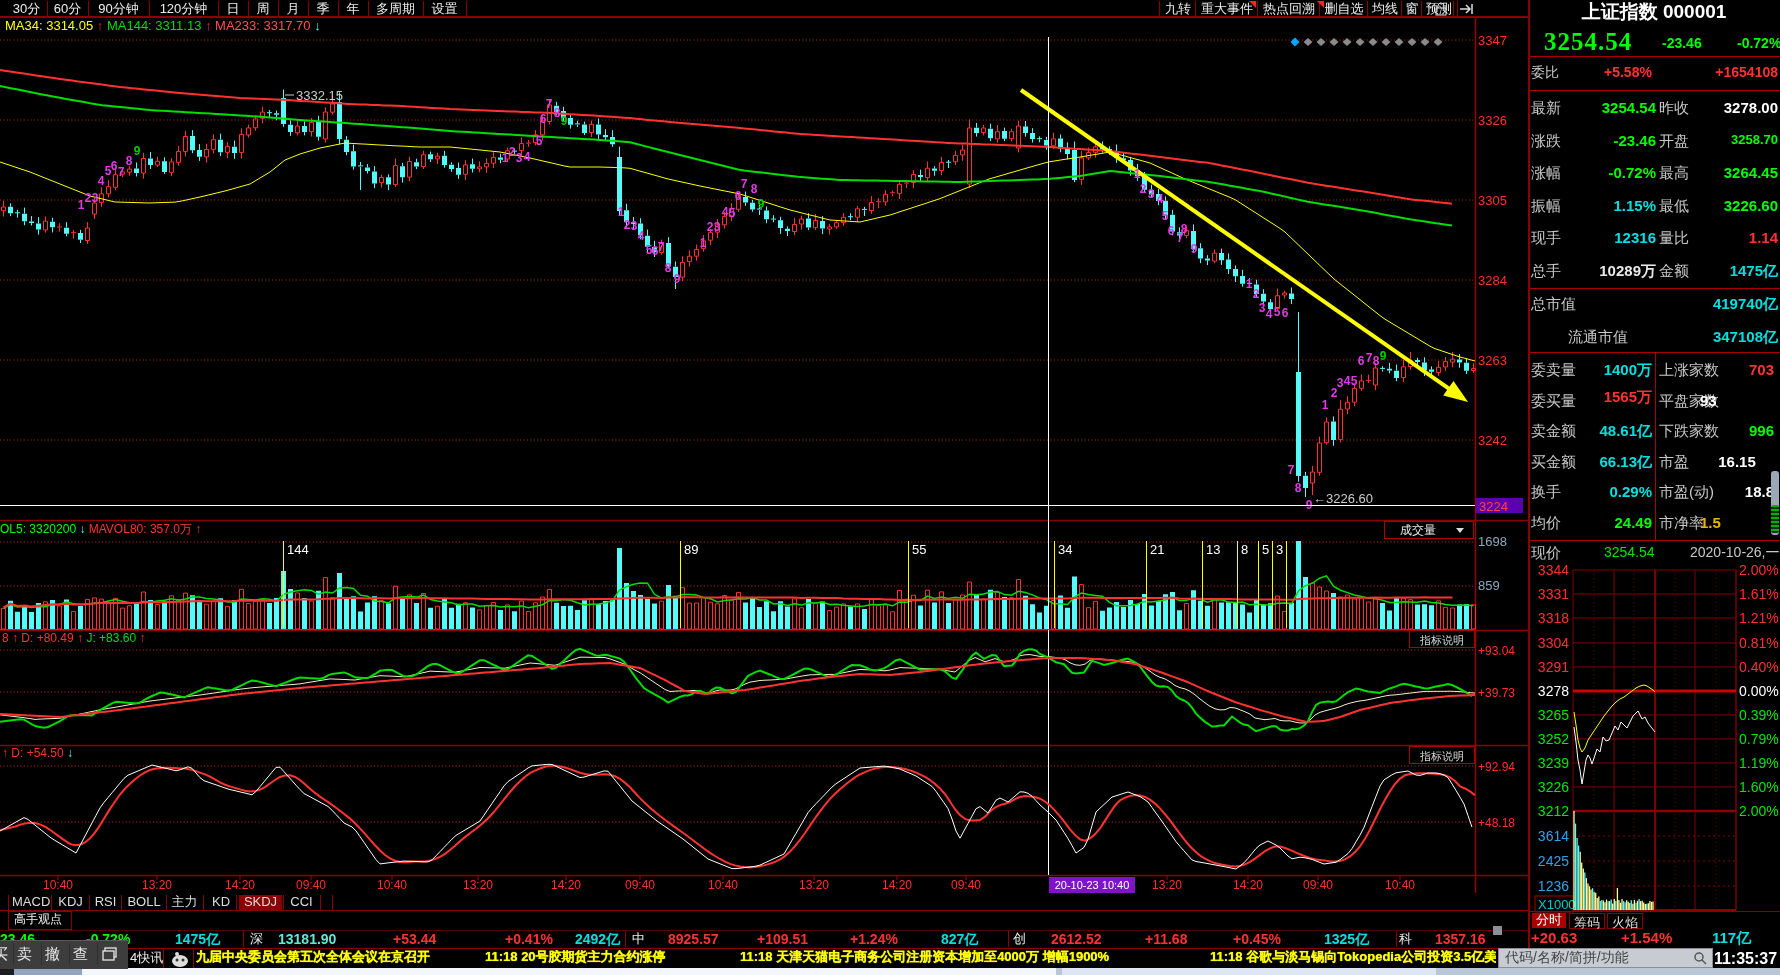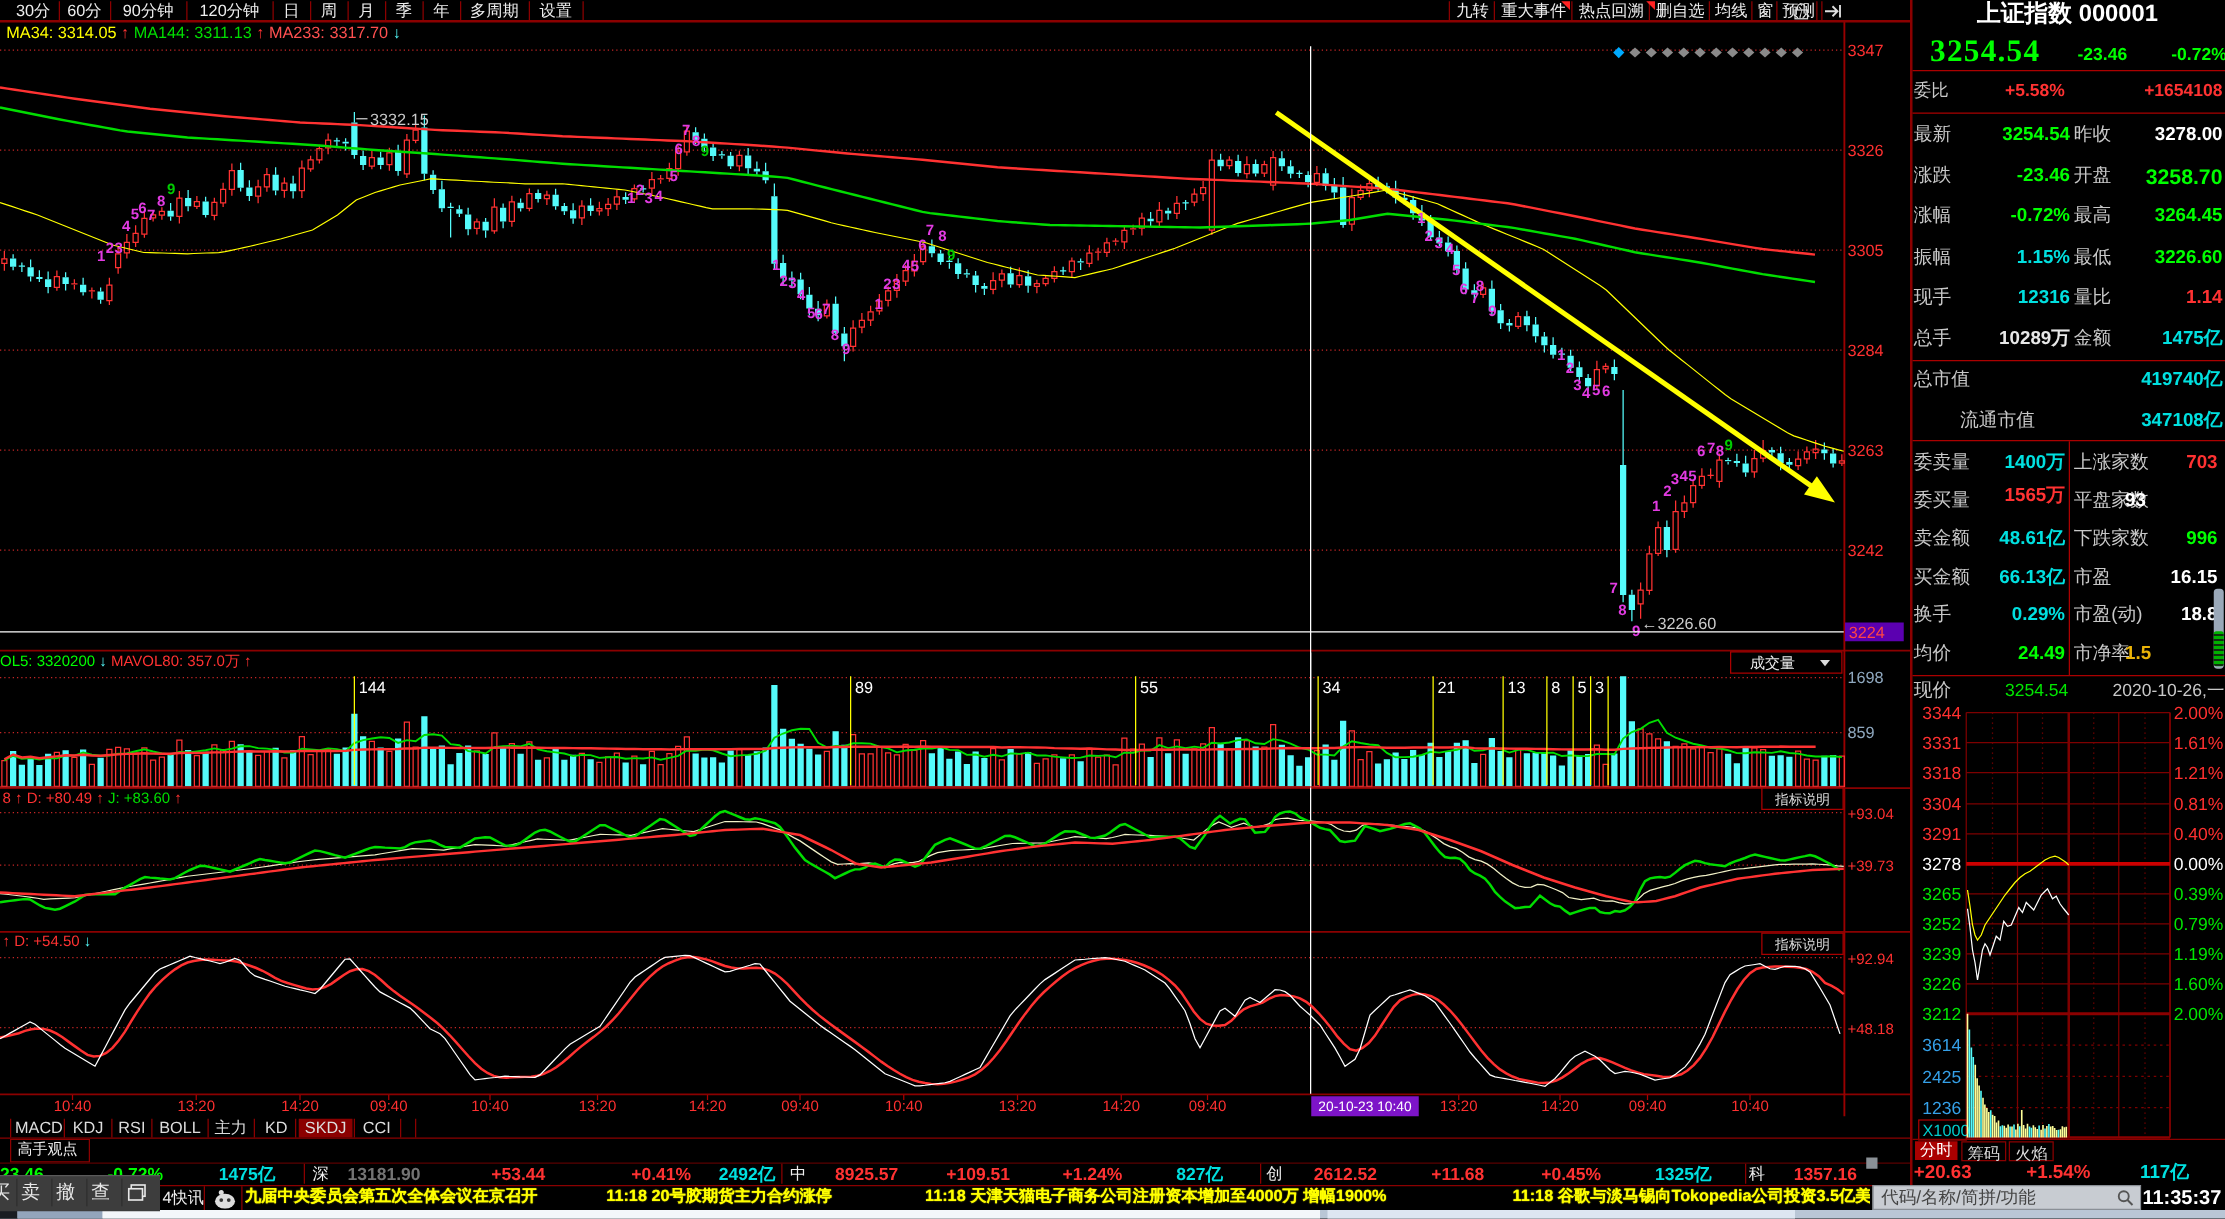--- a/index.html
+++ b/index.html
@@ -275,21 +275,21 @@
 <div class="vsep" style="left:320px;top:895px;height:15px"></div>
 <div class="a" style="left:319px;top:895px;width:12px;height:15px;color:#dddddd;font-size:13px;text-align:center"></div>
 <div class="vsep" style="left:332px;top:895px;height:15px"></div>
 <div class="box" style="left:8px;top:911px;width:62px;height:17px"></div>
 <div class="a" style="left:14px;top:913px;color:#eeeeee;font-size:12px;">高手观点</div>
 <div class="hsep" style="left:0;top:929.5px;width:1528px;background:#5a0000"></div>
 <div class="a" style="left:0px;top:932px;color:#00ff00;font-size:14px;font-weight:bold;">23.46</div>
 <div class="a" style="left:86px;top:932px;color:#00ff00;font-size:14px;font-weight:bold;">-0.72%</div>
 <div class="a" style="left:175px;top:932px;color:#00e0e0;font-size:14px;font-weight:bold;">1475亿</div>
 <div class="a" style="left:250px;top:932px;color:#eeeeee;font-size:13px;">深</div>
-<div class="a" style="left:278px;top:932px;color:#737373;font-size:14px;font-weight:bold;">13181.90</div>
+<div class="a" style="left:278px;top:932px;color:#5eead4;font-size:14px;font-weight:bold;">13181.90</div>
 <div class="a" style="left:393px;top:932px;color:#ff3232;font-size:14px;font-weight:bold;">+53.44</div>
 <div class="a" style="left:505px;top:932px;color:#ff3232;font-size:14px;font-weight:bold;">+0.41%</div>
 <div class="a" style="left:575px;top:932px;color:#00e0e0;font-size:14px;font-weight:bold;">2492亿</div>
 <div class="a" style="left:632px;top:932px;color:#eeeeee;font-size:13px;">中</div>
 <div class="a" style="left:668px;top:932px;color:#ff3232;font-size:14px;font-weight:bold;">8925.57</div>
 <div class="a" style="left:757px;top:932px;color:#ff3232;font-size:14px;font-weight:bold;">+109.51</div>
 <div class="a" style="left:850px;top:932px;color:#ff3232;font-size:14px;font-weight:bold;">+1.24%</div>
 <div class="a" style="left:941px;top:932px;color:#00e0e0;font-size:14px;font-weight:bold;">827亿</div>
 <div class="a" style="left:1013px;top:932px;color:#eeeeee;font-size:13px;">创</div>
 <div class="a" style="left:1051px;top:932px;color:#ff3232;font-size:14px;font-weight:bold;">2612.52</div>
@@ -344,21 +344,21 @@
 <div class="a" style="left:1604px;top:65px;color:#ff3232;font-size:14px;font-weight:bold;">+5.58%</div>
 <div class="a" style="left:1700px;top:65px;color:#ff3232;font-size:14px;font-weight:bold;width:78px;text-align:right;">+1654108</div>
 <div class="hsep" style="left:1530px;top:90px;width:250px;background:#aa0000"></div>
 <div class="a" style="left:1531px;top:100px;color:#c8c8c8;font-size:15px;">最新</div>
 <div class="a" style="left:1564px;top:100px;color:#00ff00;font-size:15px;font-weight:bold;width:92px;text-align:right;">3254.54</div>
 <div class="a" style="left:1659px;top:100px;color:#c8c8c8;font-size:15px;">昨收</div>
 <div class="a" style="left:1694px;top:100px;color:#ffffff;font-size:15px;font-weight:bold;width:84px;text-align:right;">3278.00</div>
 <div class="a" style="left:1531px;top:132.5px;color:#c8c8c8;font-size:15px;">涨跌</div>
 <div class="a" style="left:1564px;top:132.5px;color:#00ff00;font-size:15px;font-weight:bold;width:92px;text-align:right;">-23.46</div>
 <div class="a" style="left:1659px;top:132.5px;color:#c8c8c8;font-size:15px;">开盘</div>
-<div class="a" style="left:1694px;top:132.5px;color:#00ff00;font-size:17px;font-weight:bold;width:84px;text-align:right;">3258.70</div>
+<div class="a" style="left:1694px;top:132.5px;color:#00ff00;font-size:13px;font-weight:bold;width:84px;text-align:right;">3258.70</div>
 <div class="a" style="left:1531px;top:165.0px;color:#c8c8c8;font-size:15px;">涨幅</div>
 <div class="a" style="left:1564px;top:165.0px;color:#00ff00;font-size:15px;font-weight:bold;width:92px;text-align:right;">-0.72%</div>
 <div class="a" style="left:1659px;top:165.0px;color:#c8c8c8;font-size:15px;">最高</div>
 <div class="a" style="left:1694px;top:165.0px;color:#00ff00;font-size:15px;font-weight:bold;width:84px;text-align:right;">3264.45</div>
 <div class="a" style="left:1531px;top:197.5px;color:#c8c8c8;font-size:15px;">振幅</div>
 <div class="a" style="left:1564px;top:197.5px;color:#00e0e0;font-size:15px;font-weight:bold;width:92px;text-align:right;">1.15%</div>
 <div class="a" style="left:1659px;top:197.5px;color:#c8c8c8;font-size:15px;">最低</div>
 <div class="a" style="left:1694px;top:197.5px;color:#00ff00;font-size:15px;font-weight:bold;width:84px;text-align:right;">3226.60</div>
 <div class="a" style="left:1531px;top:230.0px;color:#c8c8c8;font-size:15px;">现手</div>
 <div class="a" style="left:1564px;top:230.0px;color:#00e0e0;font-size:15px;font-weight:bold;width:92px;text-align:right;">12316</div>
@@ -382,21 +382,21 @@
 <div class="a" style="left:1564px;top:389px;color:#ff3232;font-size:15px;font-weight:bold;width:88px;text-align:right;">1565万</div>
 <div class="a" style="left:1659px;top:392.5px;color:#c8c8c8;font-size:15px;">平盘家数</div>
 <div class="a" style="left:1700px;top:392.5px;color:#ffffff;font-size:15px;font-weight:bold;width:74px;">93</div>
 <div class="a" style="left:1531px;top:423.0px;color:#c8c8c8;font-size:15px;">卖金额</div>
 <div class="a" style="left:1564px;top:423.0px;color:#00e0e0;font-size:15px;font-weight:bold;width:88px;text-align:right;">48.61亿</div>
 <div class="a" style="left:1659px;top:423.0px;color:#c8c8c8;font-size:15px;">下跌家数</div>
 <div class="a" style="left:1700px;top:423.0px;color:#00ff00;font-size:15px;font-weight:bold;width:74px;text-align:right;">996</div>
 <div class="a" style="left:1531px;top:453.5px;color:#c8c8c8;font-size:15px;">买金额</div>
 <div class="a" style="left:1564px;top:453.5px;color:#00e0e0;font-size:15px;font-weight:bold;width:88px;text-align:right;">66.13亿</div>
 <div class="a" style="left:1659px;top:453.5px;color:#c8c8c8;font-size:15px;">市盈</div>
-<div class="a" style="left:1700px;top:453.5px;color:#ffffff;font-size:15px;font-weight:bold;width:74px;text-align:right;">16.15</div>
+<div class="a" style="left:1700px;top:453.5px;color:#ffffff;font-size:15px;font-weight:bold;width:74px;text-align:center;">16.15</div>
 <div class="a" style="left:1531px;top:484.0px;color:#c8c8c8;font-size:15px;">换手</div>
 <div class="a" style="left:1564px;top:484.0px;color:#00e0e0;font-size:15px;font-weight:bold;width:88px;text-align:right;">0.29%</div>
 <div class="a" style="left:1659px;top:484.0px;color:#c8c8c8;font-size:15px;">市盈(动)</div>
 <div class="a" style="left:1700px;top:484.0px;color:#ffffff;font-size:15px;font-weight:bold;width:74px;text-align:right;">18.8</div>
 <div class="a" style="left:1531px;top:514.5px;color:#c8c8c8;font-size:15px;">均价</div>
 <div class="a" style="left:1564px;top:514.5px;color:#00ff00;font-size:15px;font-weight:bold;width:88px;text-align:right;">24.49</div>
 <div class="a" style="left:1659px;top:514.5px;color:#c8c8c8;font-size:15px;">市净率</div>
 <div class="a" style="left:1700px;top:514.5px;color:#eab308;font-size:15px;font-weight:bold;width:74px;text-align:left;">1.5</div>
 <div class="vsep" style="left:1655px;top:353px;height:187px;background:#aa0000"></div>
 <div class="hsep" style="left:1530px;top:540px;width:250px;background:#aa0000"></div>

